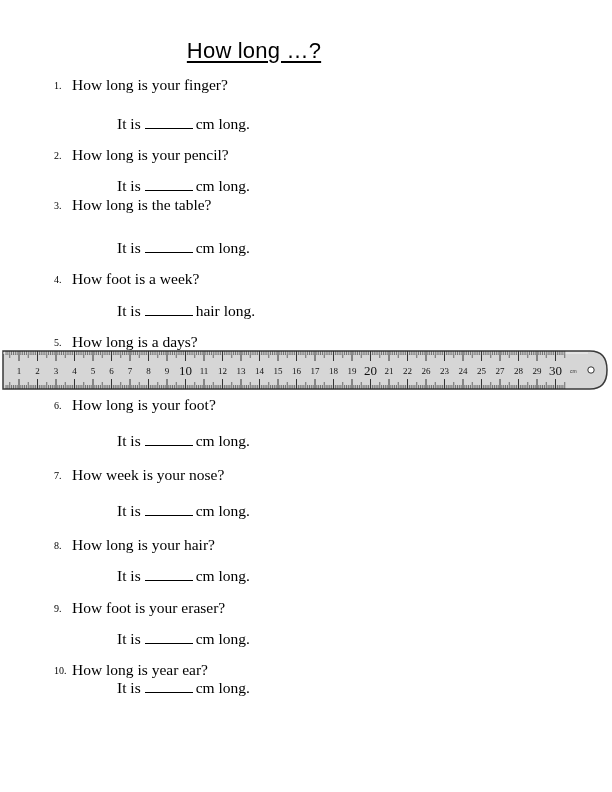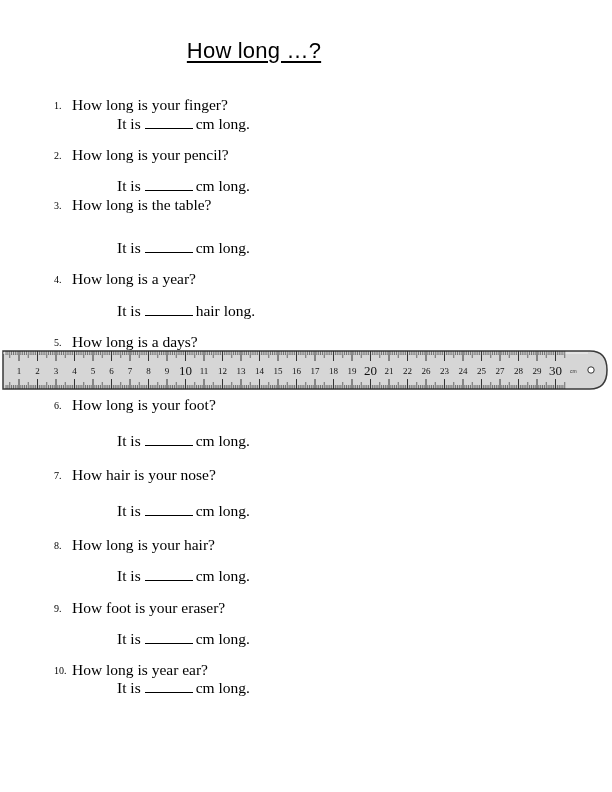--- a/index.html
+++ b/index.html
@@ -24,21 +24,21 @@
     .ruler {
       position: absolute; left: 2px; top: 350px; width: 606px; height: 40px;
     }
     .ruler svg { display: block; }
   </style>
 </head>
 <body>
 
 <div class="title">How long …?</div>
 
-<div class="q" style="top:96px">
+<div class="q" style="top:76px">
   <span class="num">1.</span><span>How long is your finger?</span>
 </div>
 <div class="a" style="top:115px">
   <span>It is</span><span class="blank"></span><span>cm long.</span>
 </div>
 
 <div class="q" style="top:146px">
   <span class="num">2.</span><span>How long is your pencil?</span>
 </div>
 <div class="a" style="top:177px">
@@ -46,21 +46,21 @@
 </div>
 
 <div class="q" style="top:196px">
   <span class="num">3.</span><span>How long is the table?</span>
 </div>
 <div class="a" style="top:239px">
   <span>It is</span><span class="blank"></span><span>cm long.</span>
 </div>
 
 <div class="q" style="top:270px">
-  <span class="num">4.</span><span>How long is a year?</span>
+  <span class="num">4.</span><span>How foot is a week?</span>
 </div>
 <div class="a" style="top:302px">
   <span>It is</span><span class="blank"></span><span>hair long.</span>
 </div>
 
 <div class="q" style="top:333px">
   <span class="num">5.</span><span>How long is a days?</span>
 </div>
 
 <div class="ruler">
@@ -713,21 +713,21 @@
 </div>
 
 <div class="q" style="top:396px">
   <span class="num">6.</span><span>How long is your foot?</span>
 </div>
 <div class="a" style="top:432px">
   <span>It is</span><span class="blank"></span><span>cm long.</span>
 </div>
 
 <div class="q" style="top:466px">
-  <span class="num">7.</span><span>How hair is your nose?</span>
+  <span class="num">7.</span><span>How week is your nose?</span>
 </div>
 <div class="a" style="top:502px">
   <span>It is</span><span class="blank"></span><span>cm long.</span>
 </div>
 
 <div class="q" style="top:536px">
   <span class="num">8.</span><span>How long is your hair?</span>
 </div>
 <div class="a" style="top:567px">
   <span>It is</span><span class="blank"></span><span>cm long.</span>

